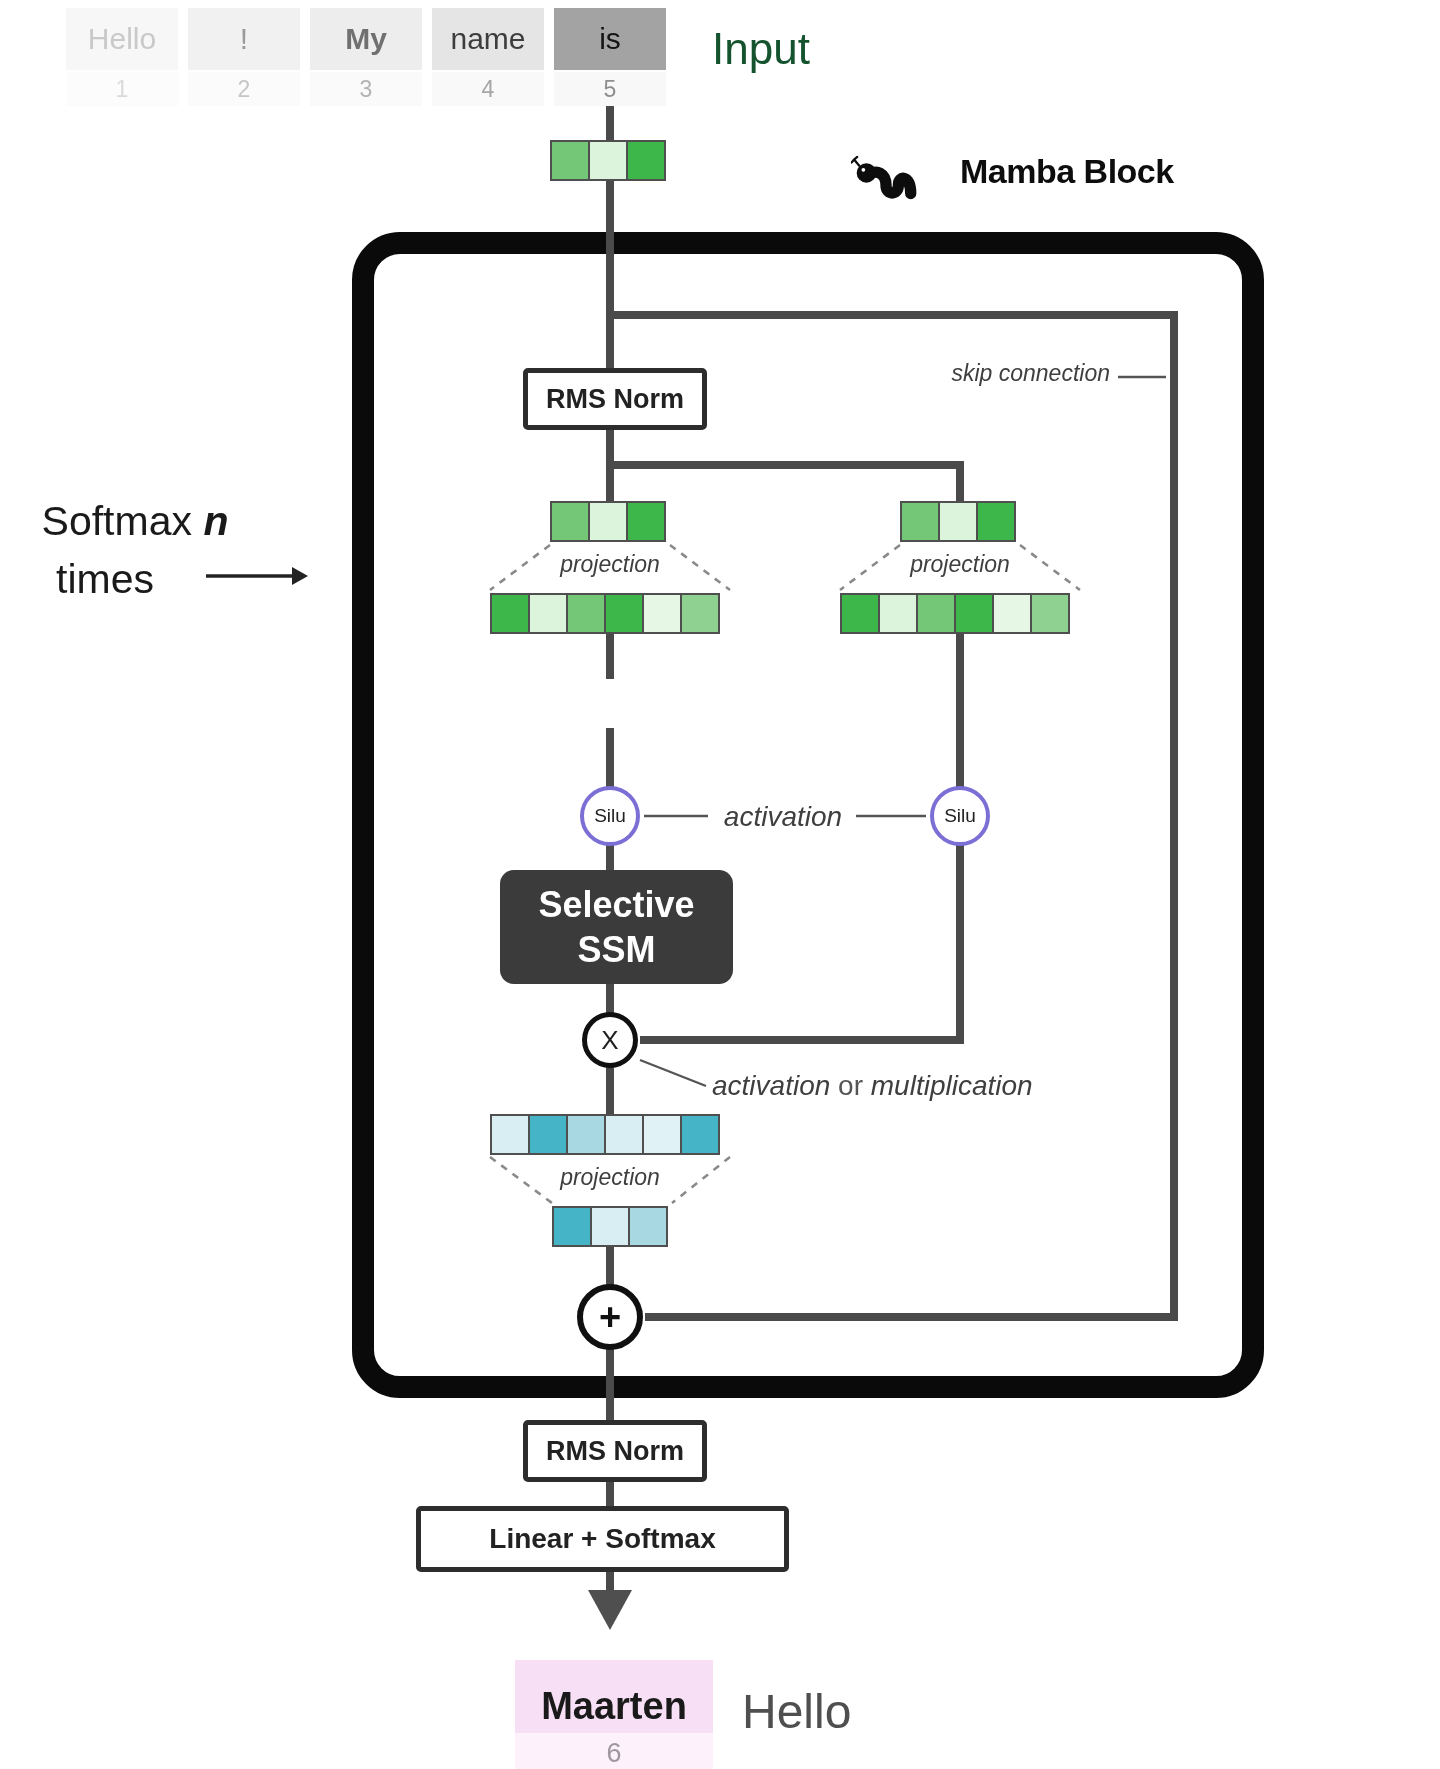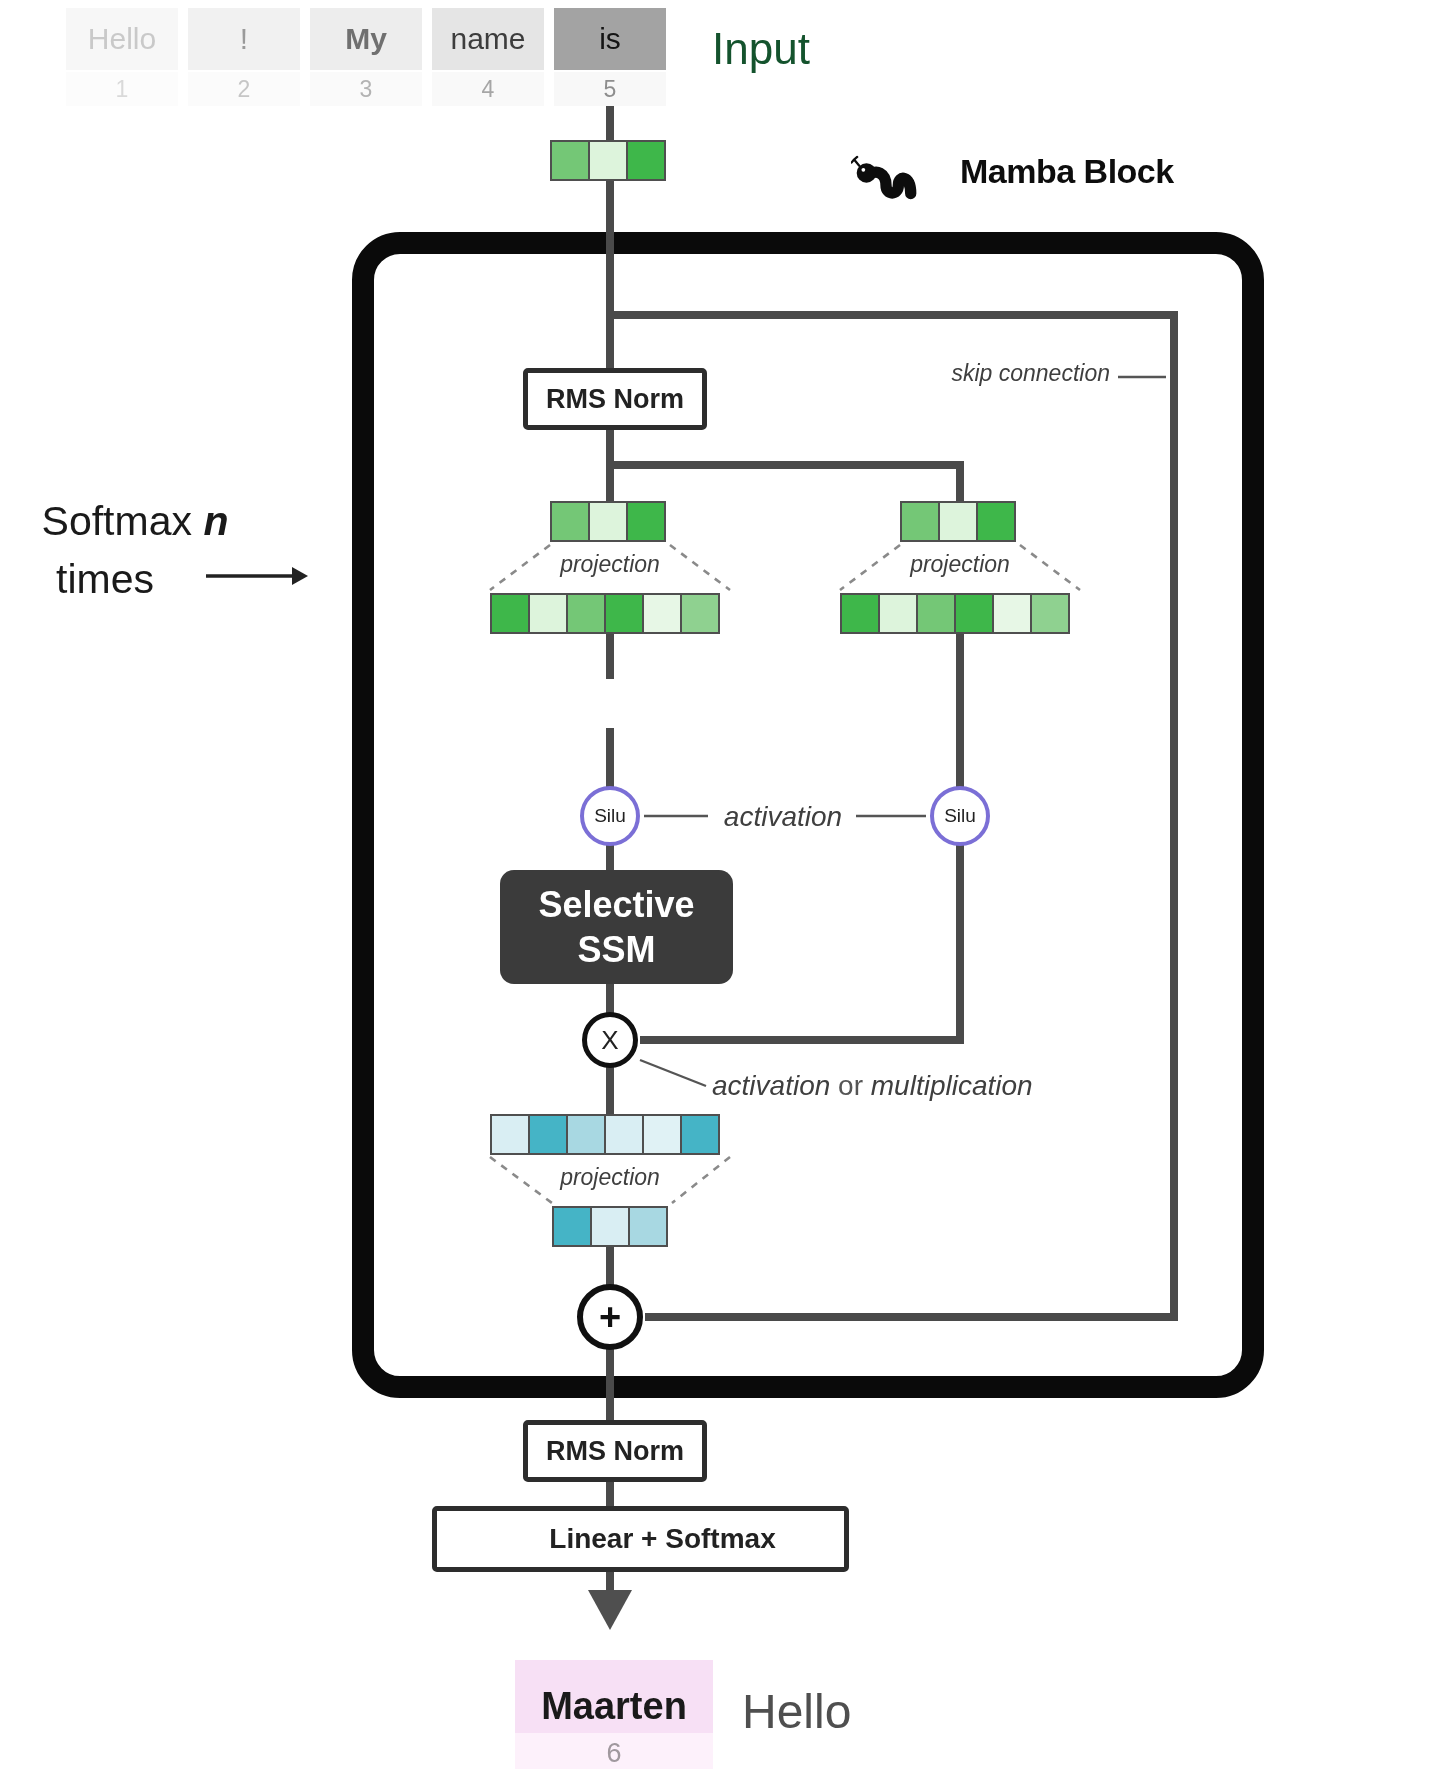--- a/index.html
+++ b/index.html
@@ -18,21 +18,21 @@
   
   .block-outline{position:absolute;left:352px;top:232px;width:912px;height:1166px;border:22px solid #0a0a0a;
                  border-radius:48px;box-sizing:border-box;z-index:1;background:transparent;}
   #wires{position:absolute;left:0;top:0;z-index:2;pointer-events:none;}
   
   .nodebox{position:absolute;background:#ffffff;border:5px solid #2d2d2d;border-radius:5px;z-index:3;
            display:flex;align-items:center;justify-content:center;font-weight:bold;color:#222;font-size:27px;}
   .rms1{left:523px;top:368px;width:174px;height:52px;}
   .conv{left:521px;top:677px;width:178px;height:53px;}
   .rms2{left:523px;top:1420px;width:174px;height:52px;}
-  .lsx{left:432px;top:1506px;width:363px;height:56px;font-size:28px;padding-left:44px;}
+  .lsx{left:416px;top:1506px;width:363px;height:56px;font-size:28px;}
   .ssm{position:absolute;left:500px;top:870px;width:233px;height:114px;background:#3b3b3b;border-radius:14px;
        z-index:3;display:flex;flex-direction:column;align-items:center;justify-content:center;color:#fff;
        font-weight:bold;font-size:36px;line-height:1.25;}
   .circle{position:absolute;background:#fff;border-radius:50%;z-index:3;display:flex;align-items:center;justify-content:center;box-sizing:border-box;}
   .silu{width:60px;height:60px;border:4px solid #7b6fd6;font-size:19px;color:#222;}
   .silu-l{left:580px;top:786px;} .silu-r{left:930px;top:786px;}
   .xop{left:582px;top:1012px;width:56px;height:56px;border:5px solid #101010;font-size:26px;color:#222;}
   .plus{left:577px;top:1284px;width:66px;height:66px;border:6px solid #101010;font-size:38px;color:#111;font-weight:600;}
   
   .ilabel{position:absolute;font-style:italic;color:#3f3f3f;font-size:23px;z-index:3;}

